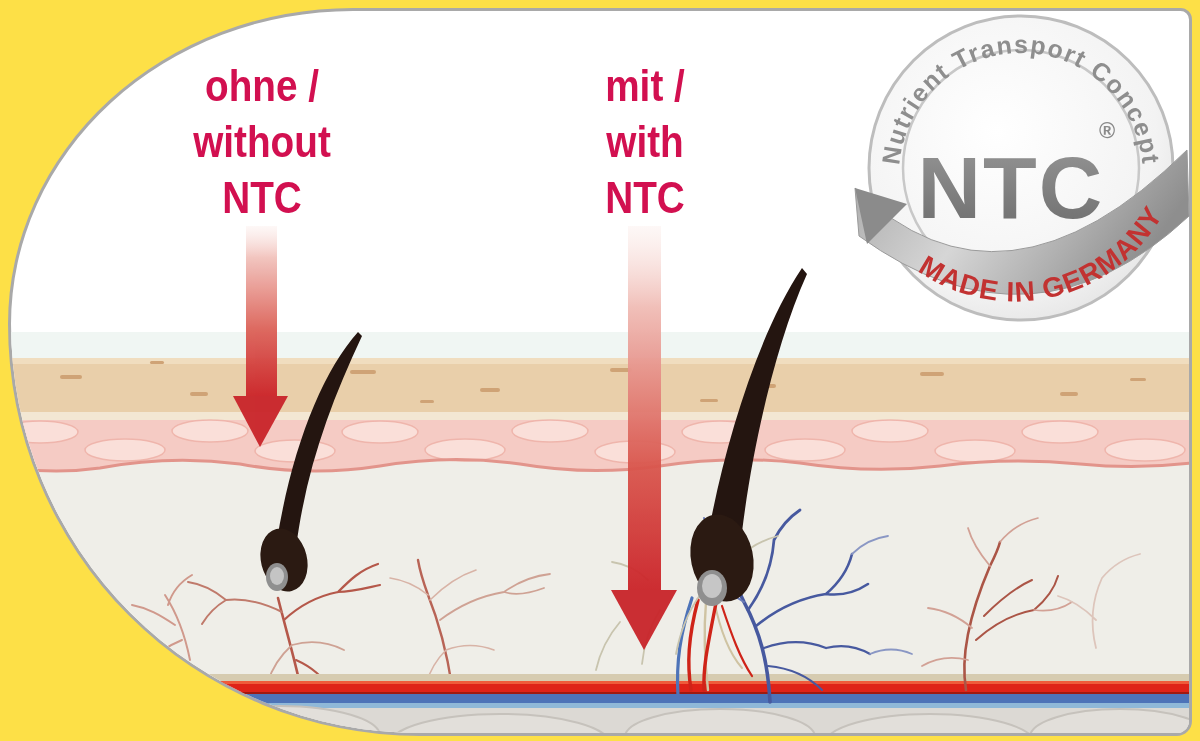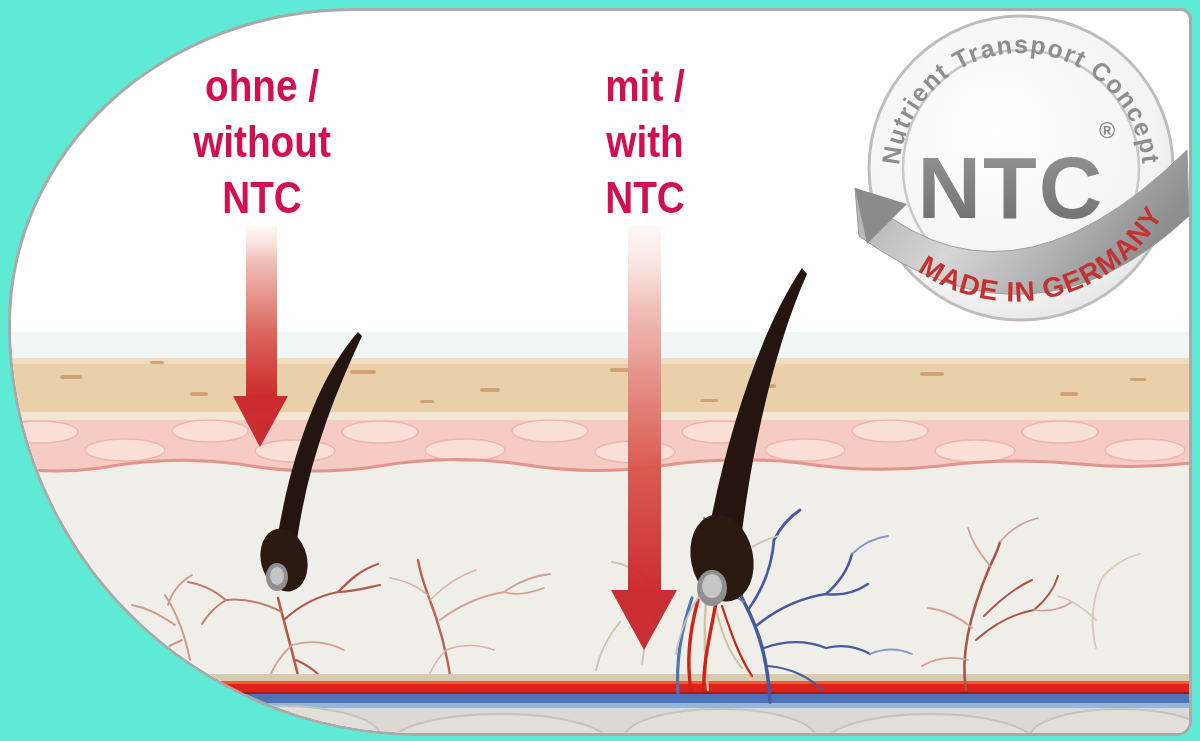--- a/index.html
+++ b/index.html
@@ -1,18 +1,18 @@
 <!DOCTYPE html>
 <html><head>
 <meta charset="utf-8">
 <style>
   html,body{margin:0;padding:0;background:#ffffff;}
   .canvas{
     position:relative;width:1200px;height:741px;overflow:hidden;
-    font-family:"Liberation Sans",sans-serif;background:#5eead4;
+    font-family:"Liberation Sans",sans-serif;background:#fde047;
   }
   .frame{
     position:absolute;left:8px;top:8px;width:1178px;height:722px;
     border:3px solid #a9a9a9;
     border-radius:360px 12px 16px 430px / 330px 12px 16px 430px;
     overflow:hidden;background:#ffffff;
   }
   .illustration{position:absolute;left:-11px;top:-11px;width:1200px;height:741px;}
   .label{
     position:absolute;width:240px;text-align:center;

